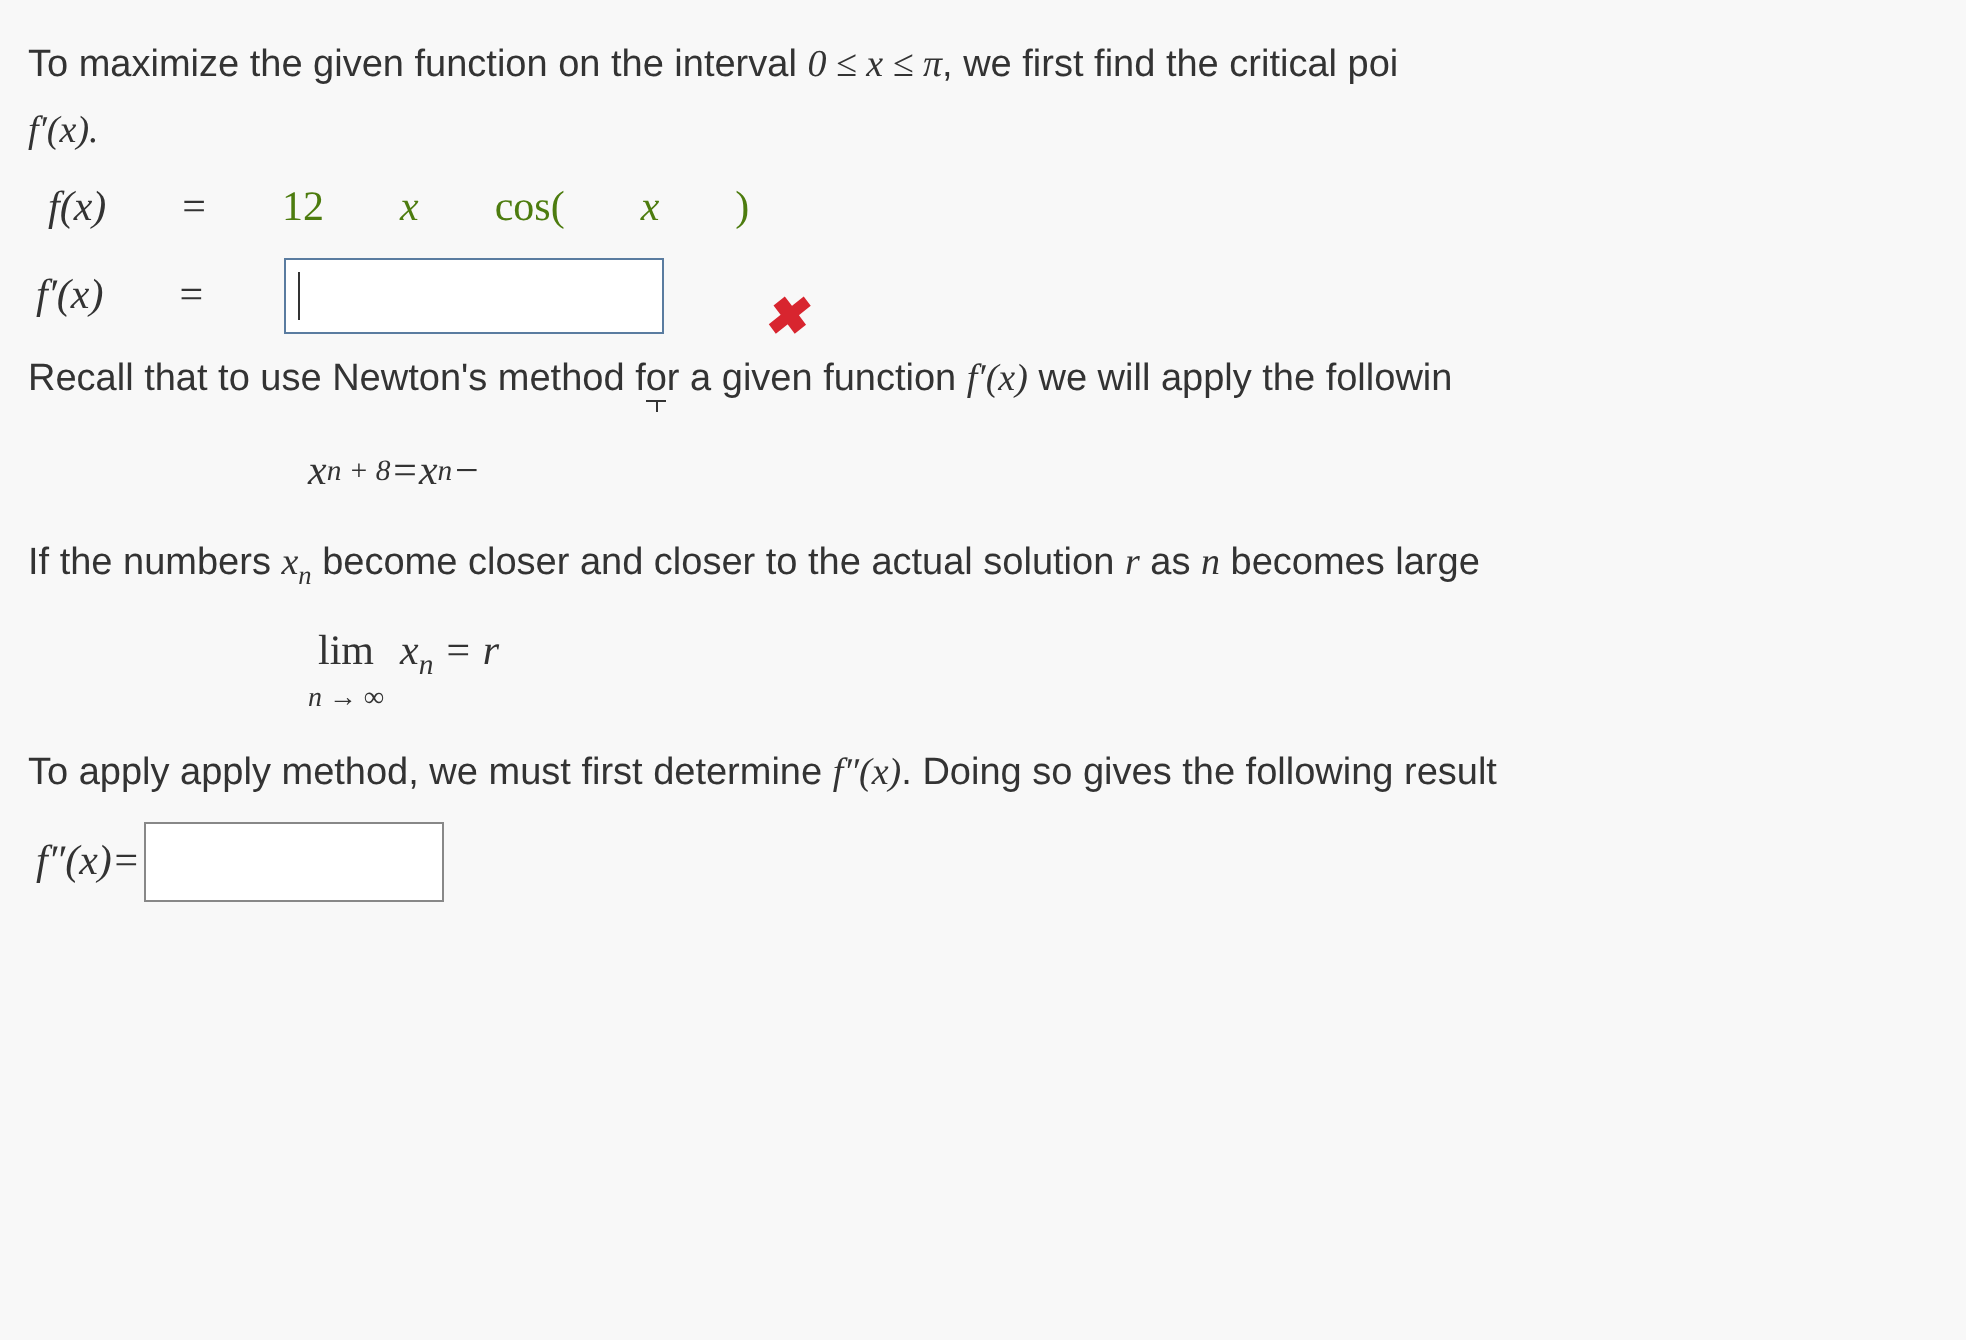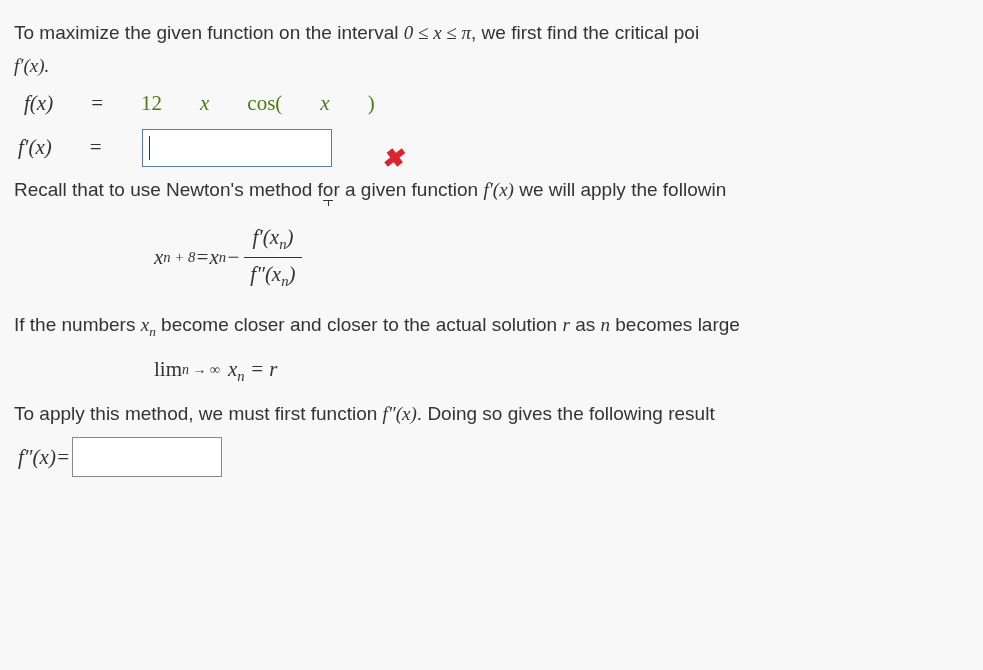--- a/index.html
+++ b/index.html
@@ -65,21 +65,21 @@
     .limit-block {
       font-family: 'Times New Roman', serif;
       font-style: italic;
       font-size: 21px;
       margin: 14px 0 14px 140px;
       display: flex;
       align-items: flex-start;
     }
     .limit-stack {
       display: inline-flex;
-      flex-direction: row;
+      flex-direction: column;
       align-items: center;
       margin-right: 8px;
       text-align: right;
     }
     .limit-stack .top { font-style: normal; }
     .limit-stack .bottom { font-size: 14px; font-style: italic; }
     .second-deriv-line {
       font-family: 'Times New Roman', serif;
       font-style: italic;
       font-size: 21px;
@@ -123,47 +123,38 @@
   <span>Recall that to use Newton's method f</span><span style="border-bottom:1.5px solid #333;padding-bottom:0;position:relative;"><span>o</span><span style="position:absolute;left:50%;bottom:-6px;width:1px;height:6px;background:#333;"></span></span><span>r a given function </span><span style="font-family:'Times New Roman',serif;font-style:italic;">f′(x)</span><span> we will apply the followin</span>
 </div>
 
 <div class="newton-formula">
   <span>x</span>
     <span class="sub">n + 8</span>
   <span class="upright"> = </span>
   <span>x</span>
     <span class="sub">n</span>
   <span class="upright"> − </span>
-  <span class="frac">
-    <span class="num">
-      <span>f′(x</span><span class="sub">n</span><span>)</span>
-    </span>
-    <span class="bar"></span>
-    <span class="den">
-      <span>f″(x</span><span class="sub">n</span><span>)</span>
-    </span>
-  </span>
 </div>
 
 <div class="text-block">
   <span>If the numbers </span><span style="font-family:'Times New Roman',serif;font-style:italic;"><span>x</span><span class="sub">n</span></span><span> become closer and closer to the actual solution </span><span style="font-family:'Times New Roman',serif;font-style:italic;">r</span><span> as </span><span style="font-family:'Times New Roman',serif;font-style:italic;">n</span><span> becomes large</span>
 </div>
 
 <div class="limit-block">
   <span class="limit-stack">
     <span class="top">lim</span>
     <span class="bottom">n → ∞</span>
   </span>
   <span>
     <span> x</span><span class="sub">n</span><span> = r</span>
   </span>
 </div>
 
 <div class="text-block">
-  <span>To apply this method, we must first function </span><span style="font-family:'Times New Roman',serif;font-style:italic;">f″(x)</span><span>. Doing so gives the following result</span>
+  <span>To apply apply method, we must first determine </span><span style="font-family:'Times New Roman',serif;font-style:italic;">f″(x)</span><span>. Doing so gives the following result</span>
 </div>
 
 <div class="second-deriv-line">
   <span>f″(x)</span>
   <span class="upright"> = </span>
   <span class="input-box small">
     <span></span>
   </span>
 </div>
 

